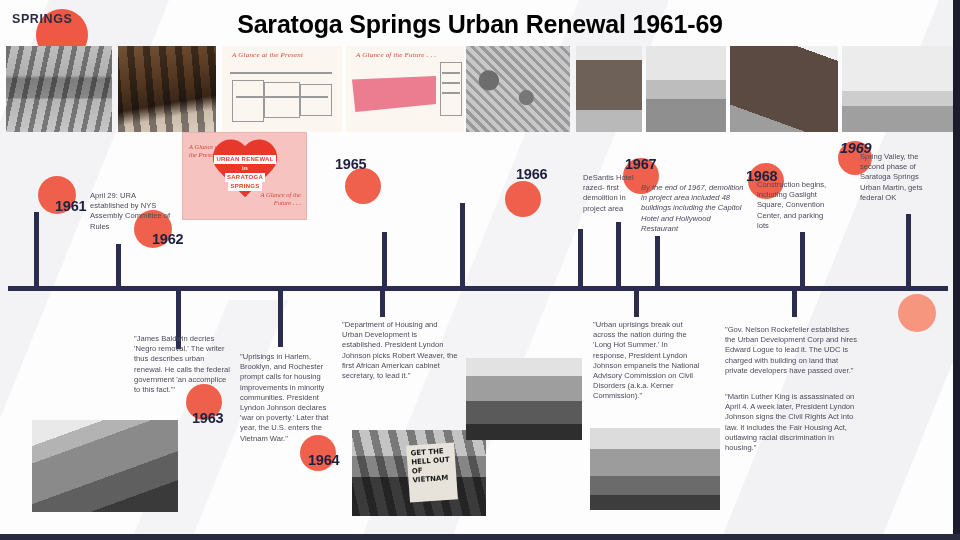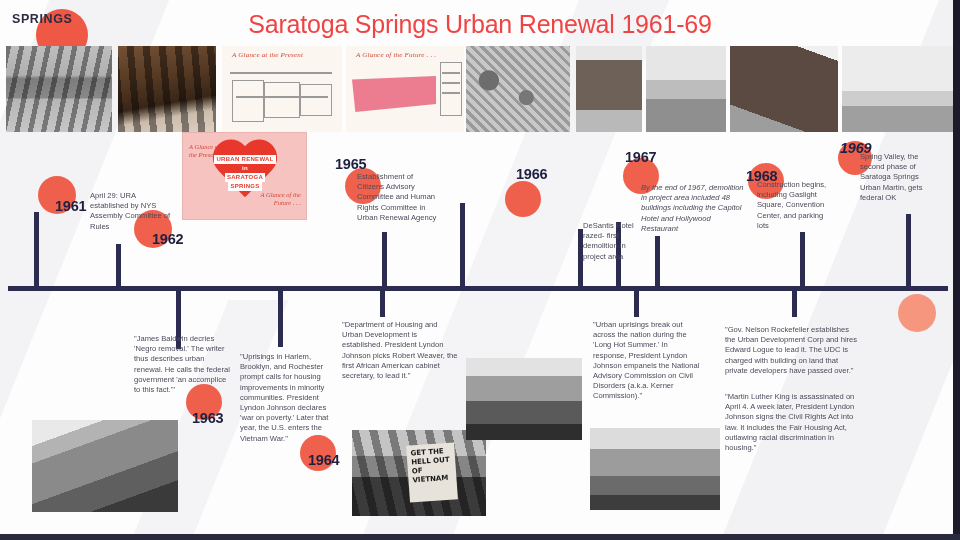--- a/index.html
+++ b/index.html
@@ -18,21 +18,21 @@
   .s3{left:830px;top:0;width:160px;height:540px;background:#f2f2f4;}
   .s4{left:180px;top:300px;width:60px;height:240px;background:#f4f4f6;}
 
   
   .context-dot{position:absolute;left:36px;top:9px;width:52px;height:52px;border-radius:50%;
     background:#ee4b34;opacity:.92;}
   .context-label{position:absolute;left:12px;top:12px;font-size:12.5px;font-weight:700;
     letter-spacing:.6px;color:#2b2c44;z-index:4;}
 
   .title{position:absolute;left:0;right:0;top:10px;text-align:center;
-    font-size:25px;font-weight:400;color:#ef4444;letter-spacing:-.2px;}
+    font-size:25px;font-weight:700;color:#000000;letter-spacing:-.2px;}
 
   
   .photostrip{position:absolute;left:0;top:46px;width:960px;height:86px;}
   .ph{position:absolute;top:0;height:86px;overflow:hidden;background:#efefef;}
 
   
   .bw-street{background:
      linear-gradient(180deg,#d8d8d8 0%,#c9c9c9 34%,#8e8e8e 38%,#9b9b9b 60%,#cfcfcf 62%,#e2e2e2 100%),
      repeating-linear-gradient(102deg,rgba(40,40,40,.55) 0 5px,rgba(130,130,130,.25) 5px 13px);
      background-blend-mode:multiply,normal;}
@@ -174,31 +174,30 @@
   <div class="yr" style="left:55px;top:198px;">1961</div>
   <div class="stem up" style="left:34px;top:212px;height:76px;"></div>
 
   <div class="ev" style="left:90px;top:191px;width:86px;">April 29: URA established by NYS Assembly Committee of Rules</div>
   <div class="dot" style="left:134px;top:210px;width:38px;height:38px;"></div>
   <div class="yr" style="left:152px;top:231px;">1962</div>
   <div class="stem up" style="left:116px;top:244px;height:44px;"></div>
 
   <div class="dot" style="left:345px;top:168px;width:36px;height:36px;"></div>
   <div class="yr" style="left:335px;top:156px;">1965</div>
-  <div class="ev" style="left:357px;top:172px;width:84px;">Establishment of Citizens Advisory Committee and Human Rights Committee in Urban Renewal Agency</div>
   <div class="stem up" style="left:382px;top:232px;height:56px;"></div>
 
   <div class="dot" style="left:505px;top:181px;width:36px;height:36px;"></div>
   <div class="yr" style="left:516px;top:166px;">1966</div>
   <div class="stem up" style="left:460px;top:203px;height:85px;"></div>
   <div class="stem up" style="left:578px;top:229px;height:59px;"></div>
 
-  <div class="ev" style="left:583px;top:173px;width:56px;margin-top:48px;">DeSantis Hotel razed- first demolition in project area</div>
+  <div class="ev" style="left:583px;top:173px;width:56px;">DeSantis Hotel razed- first demolition in project area</div>
   <div class="dot" style="left:623px;top:158px;width:36px;height:36px;"></div>
-  <div class="yr" style="left:625px;top:149px;">1967</div>
+  <div class="yr" style="left:625px;top:156px;">1967</div>
   <div class="ev" style="left:641px;top:183px;width:104px;font-style:italic;">By the end of 1967, demolition in project area included 48 buildings including the Capitol Hotel and Hollywood Restaurant</div>
   <div class="stem up" style="left:616px;top:222px;height:66px;"></div>
   <div class="stem up" style="left:655px;top:236px;height:52px;"></div>
 
   <div class="dot" style="left:748px;top:163px;width:36px;height:36px;"></div>
   <div class="yr" style="left:746px;top:168px;">1968</div>
   <div class="ev" style="left:757px;top:180px;width:72px;">Construction begins, including Gaslight Square, Convention Center, and parking lots</div>
   <div class="stem up" style="left:800px;top:232px;height:56px;"></div>
 
   <div class="dot" style="left:838px;top:141px;width:34px;height:34px;"></div>

